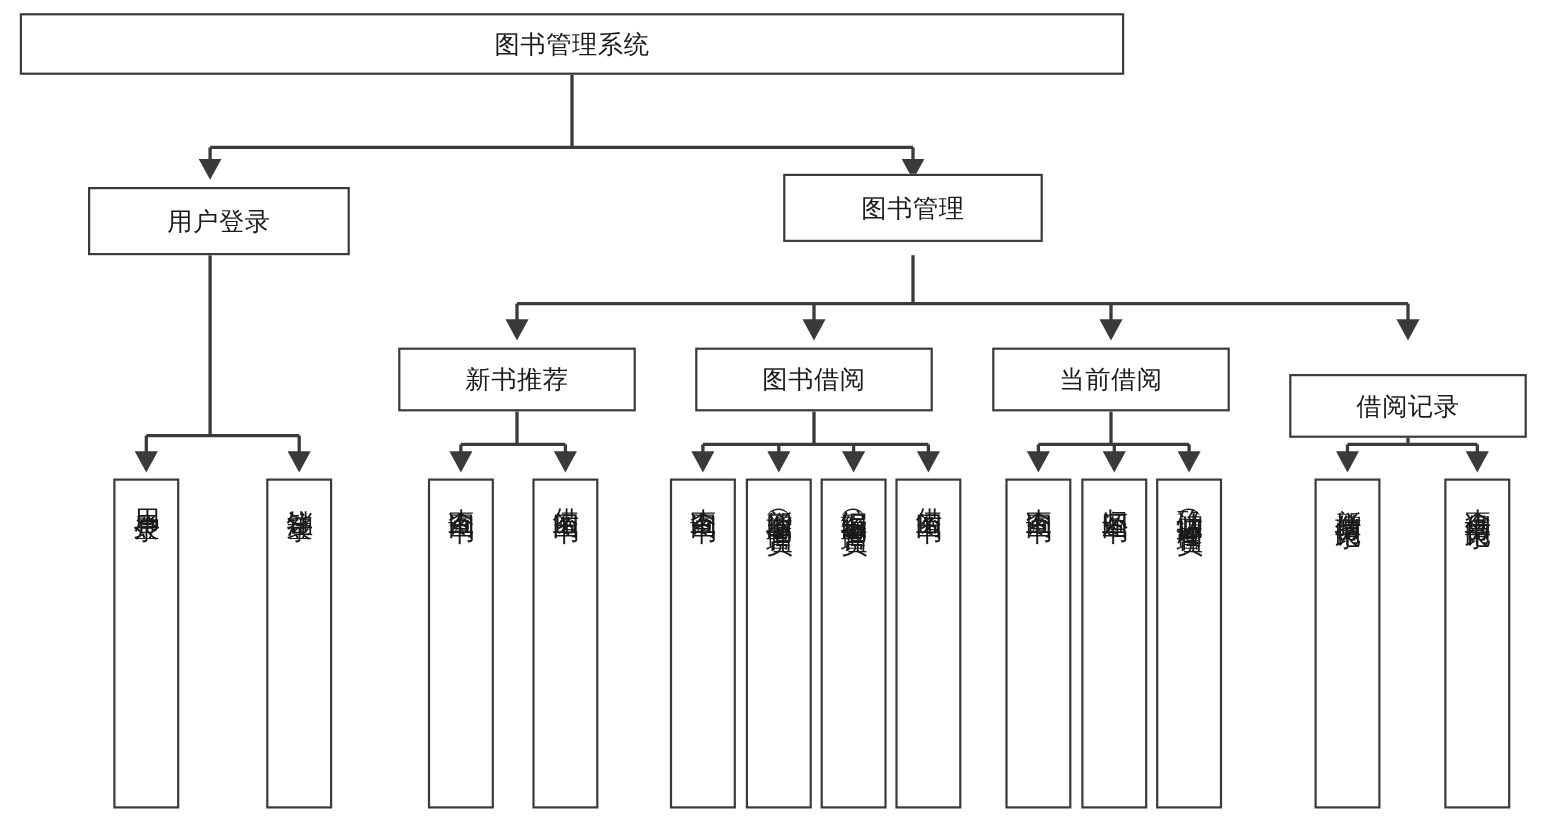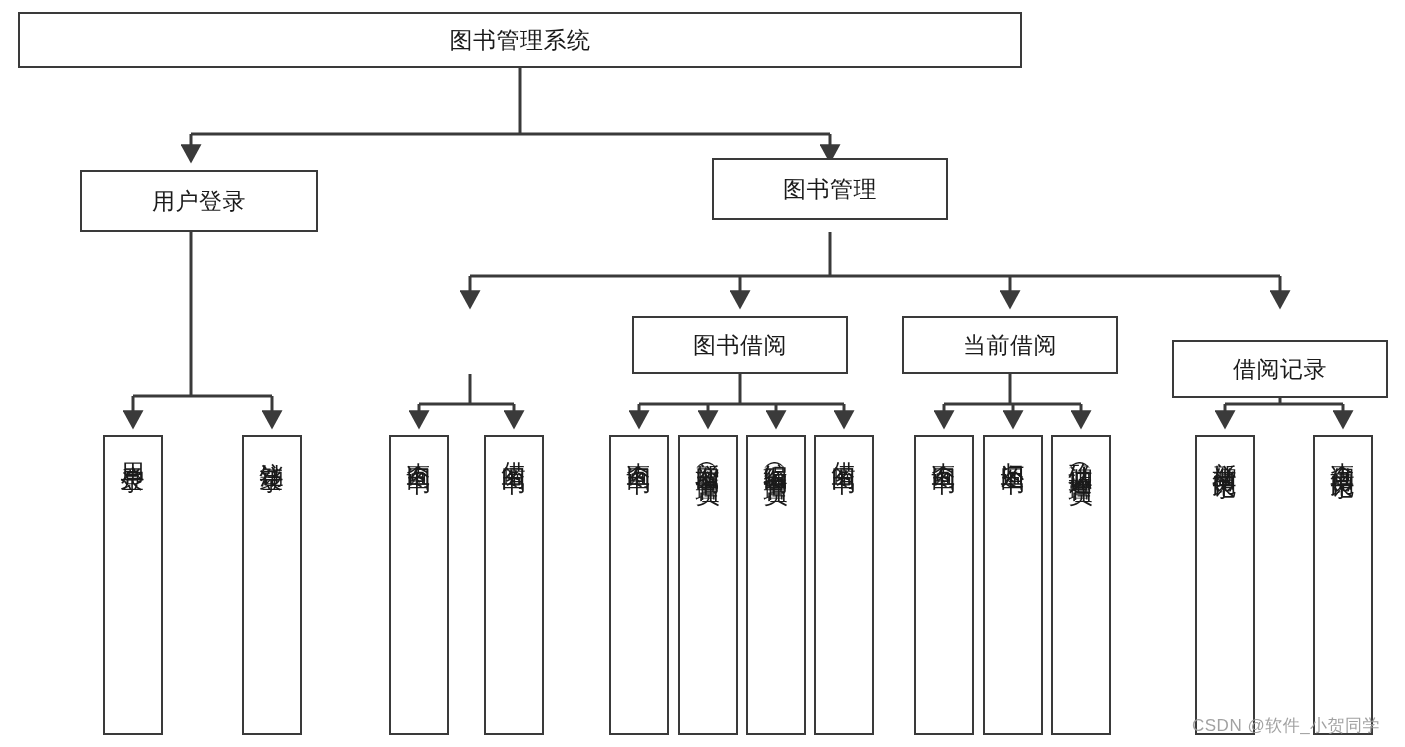--- a/index.html
+++ b/index.html
@@ -127,20 +127,23 @@
     <span class="label">图书管理系统</span>
   </div>
 
   <div class="node horiz" style="left:80px; top:170px; width:238px; height:62px;">
     <span class="label">用户登录</span>
   </div>
   <div class="node horiz" style="left:712px; top:158px; width:236px; height:62px;">
     <span class="label">图书管理</span>
   </div>
 
+  <div class="node horiz" style="left:362px; top:316px; width:216px; height:58px;">
+    <span class="label">新书推荐</span>
+  </div>
   <div class="node horiz" style="left:632px; top:316px; width:216px; height:58px;">
     <span class="label">图书借阅</span>
   </div>
   <div class="node horiz" style="left:902px; top:316px; width:216px; height:58px;">
     <span class="label">当前借阅</span>
   </div>
   <div class="node horiz" style="left:1172px; top:316px; width:216px; height:58px;margin-top:24px;">
     <span class="label">借阅记录</span>
   </div>
 
@@ -181,15 +184,14 @@
     <span class="label">确认归还（管理员）</span>
   </div>
 
   <div class="node vert" style="left:1195px; top:435px; width:60px; height:300px;">
     <span class="label">新增借阅记录</span>
   </div>
   <div class="node vert" style="left:1313px; top:435px; width:60px; height:300px;">
     <span class="label">查询借阅记录</span>
   </div>
 
-  <div class="watermark" style="left:1192px; top:714px;">CSDN @软件_小贺同学</div>
 
 </div>
 
 </body></html>

